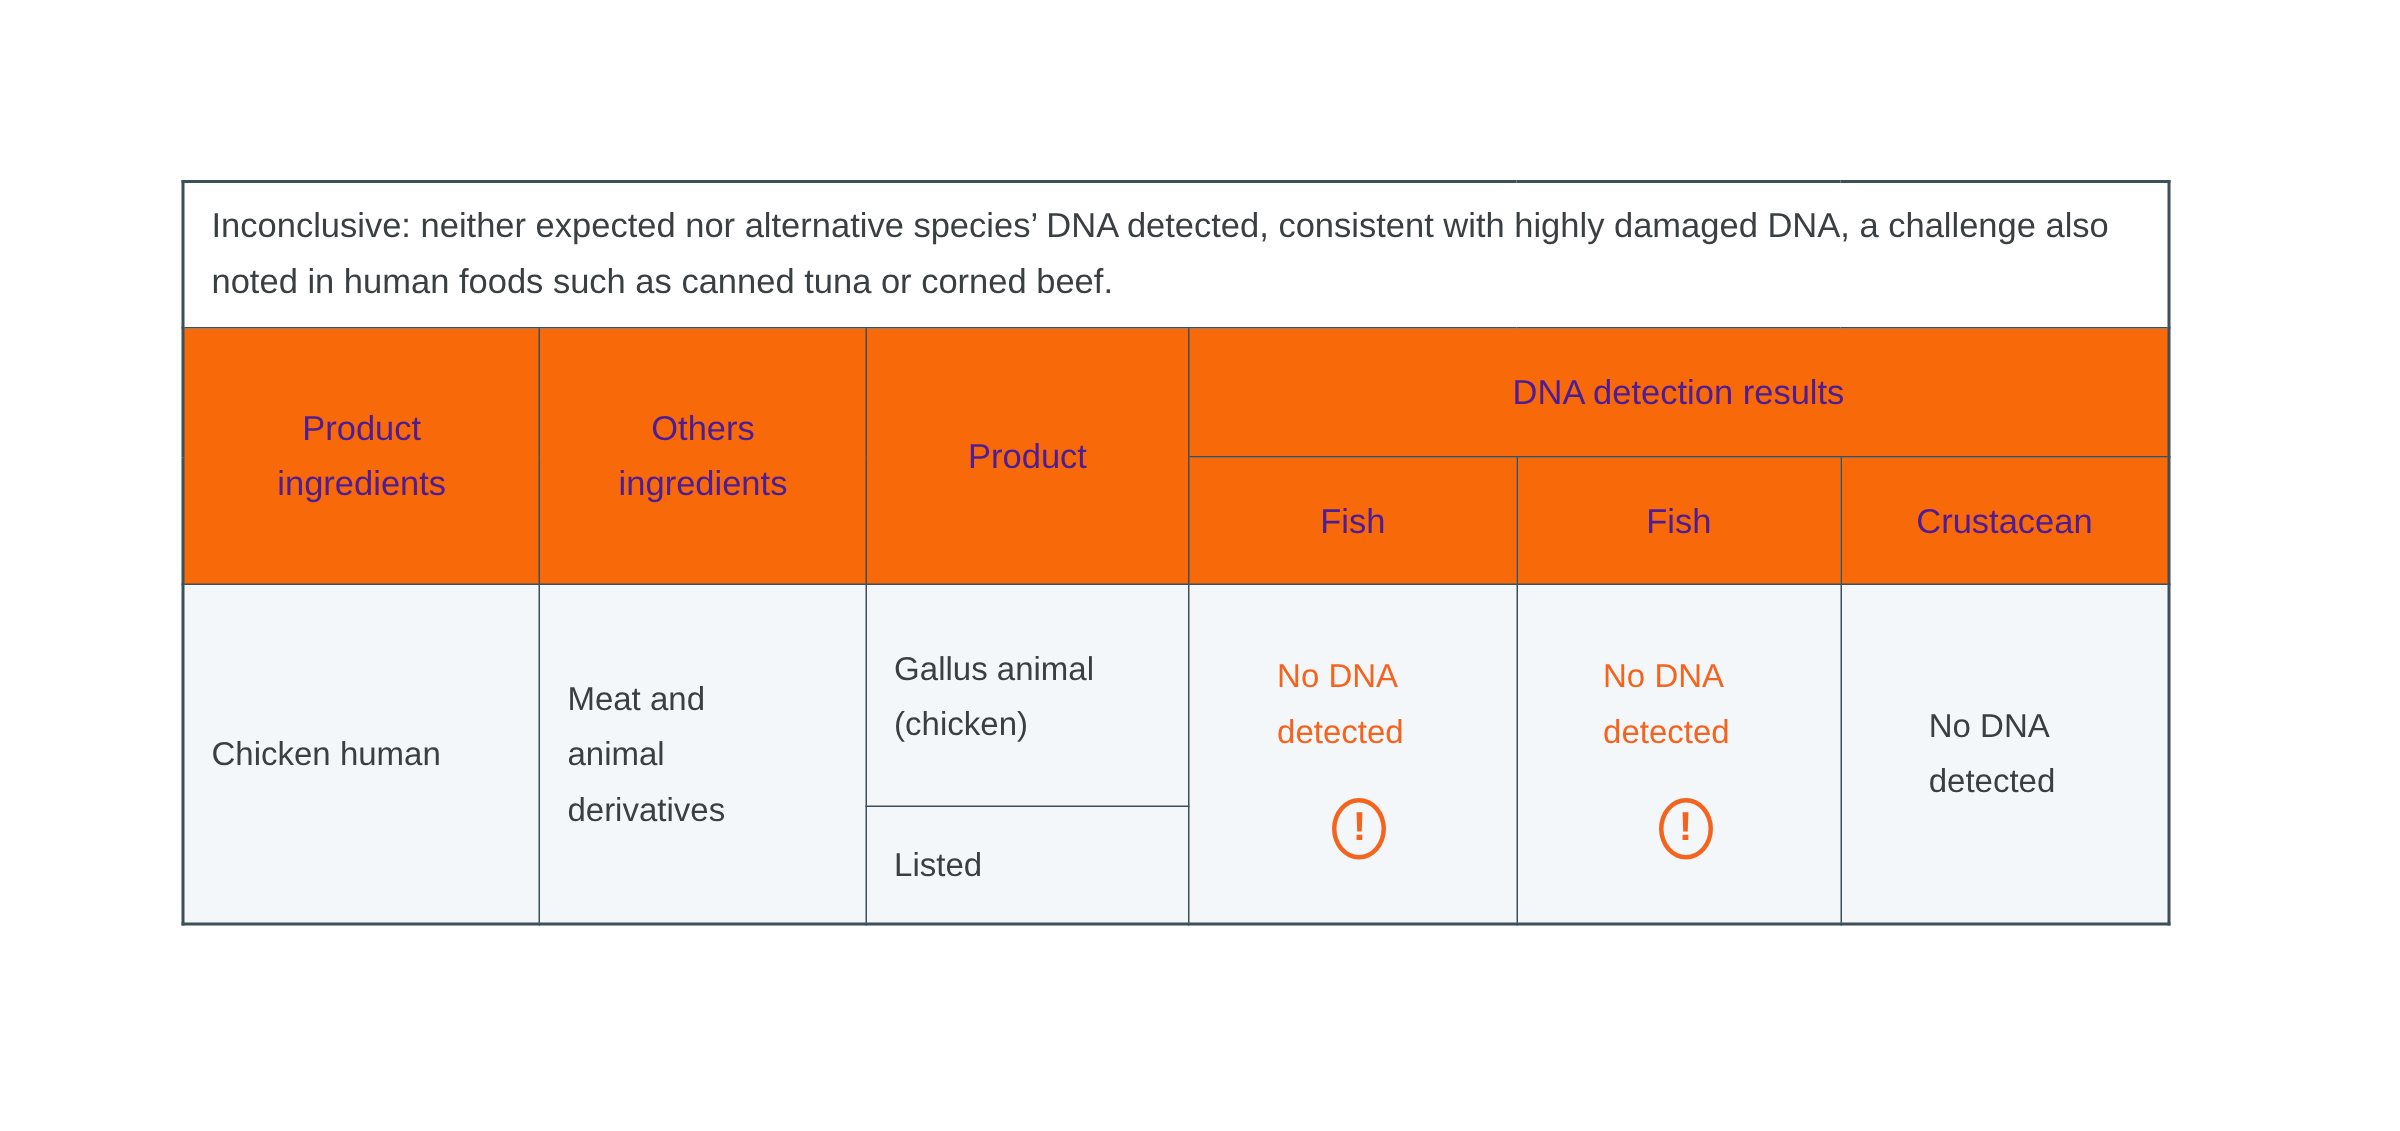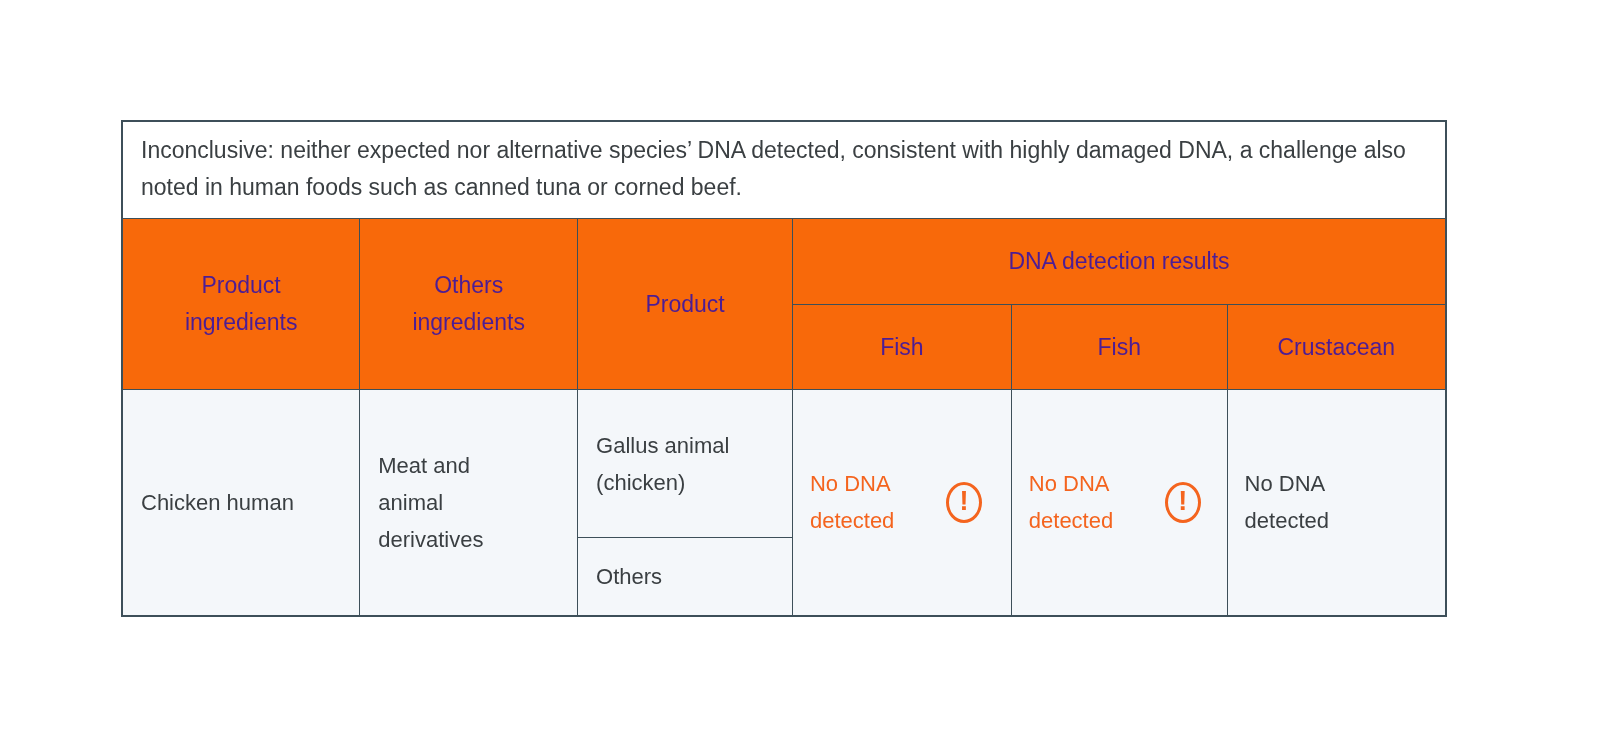--- a/index.html
+++ b/index.html
@@ -64,20 +64,21 @@
     line-height: 37px;
     vertical-align: middle;
     text-align: left;
     padding: 8px 50px 8px 18px;
   }
   td.cell.result-cell { padding: 8px 8px 8px 17px; }
   .result {
     display: flex;
     align-items: center;
     gap: 26px;
+    flex-direction: column;
   }
   .result-text { max-width: 110px; }
   .result-text.alert { color: #f4641e; }
   .warn-icon {
     flex: none;
     width: 36px;
     height: 41px;
     border: 3px solid #f4641e;
     border-radius: 50%;
     display: flex;
@@ -135,18 +136,18 @@
               <span class="warn-icon">!</span>
             </div>
           </td>
           <td class="cell result-cell" rowspan="2">
             <div class="result">
               <span class="result-text">No DNA detected</span>
             </div>
           </td>
         </tr>
         <tr class="body-sub">
-          <td class="cell">Others</td>
+          <td class="cell">Listed</td>
         </tr>
       </tbody>
     </table>
   </div>
 </div>
 
 </body></html>

